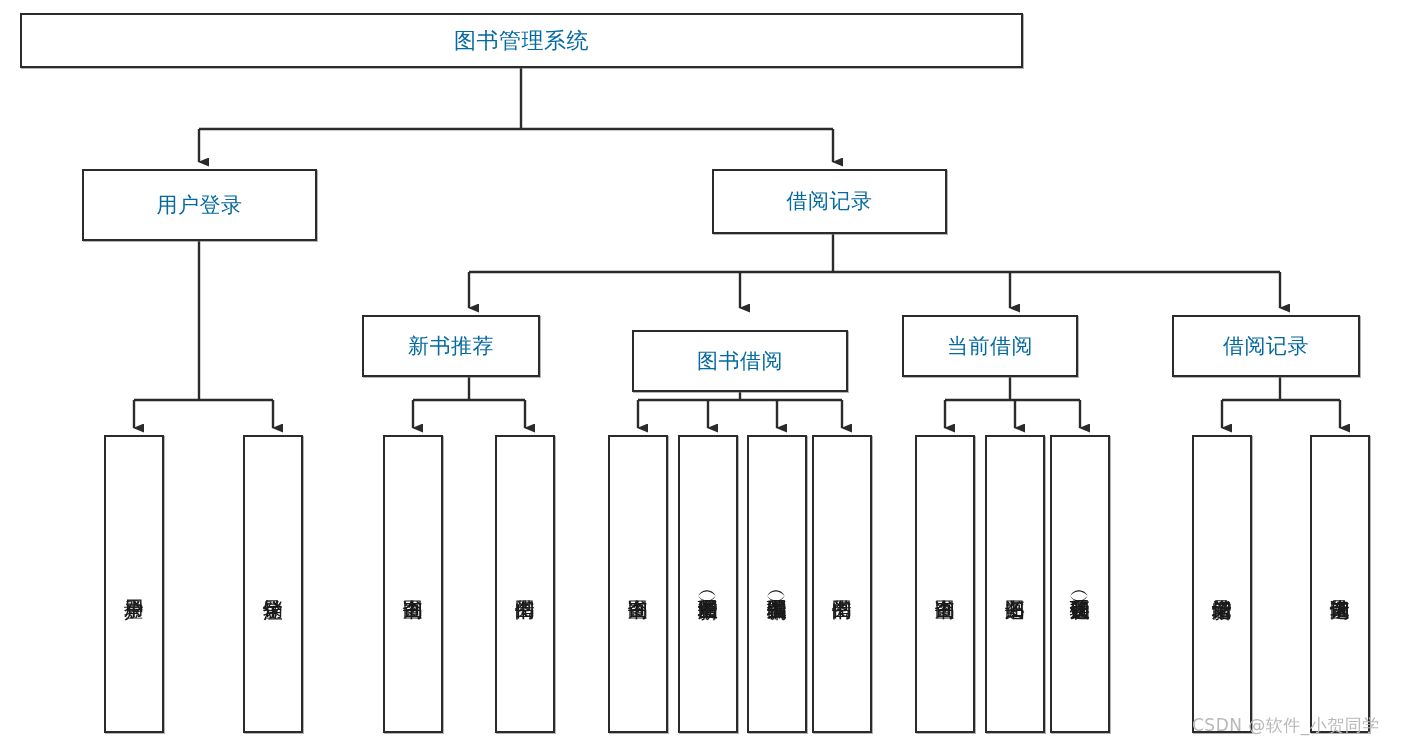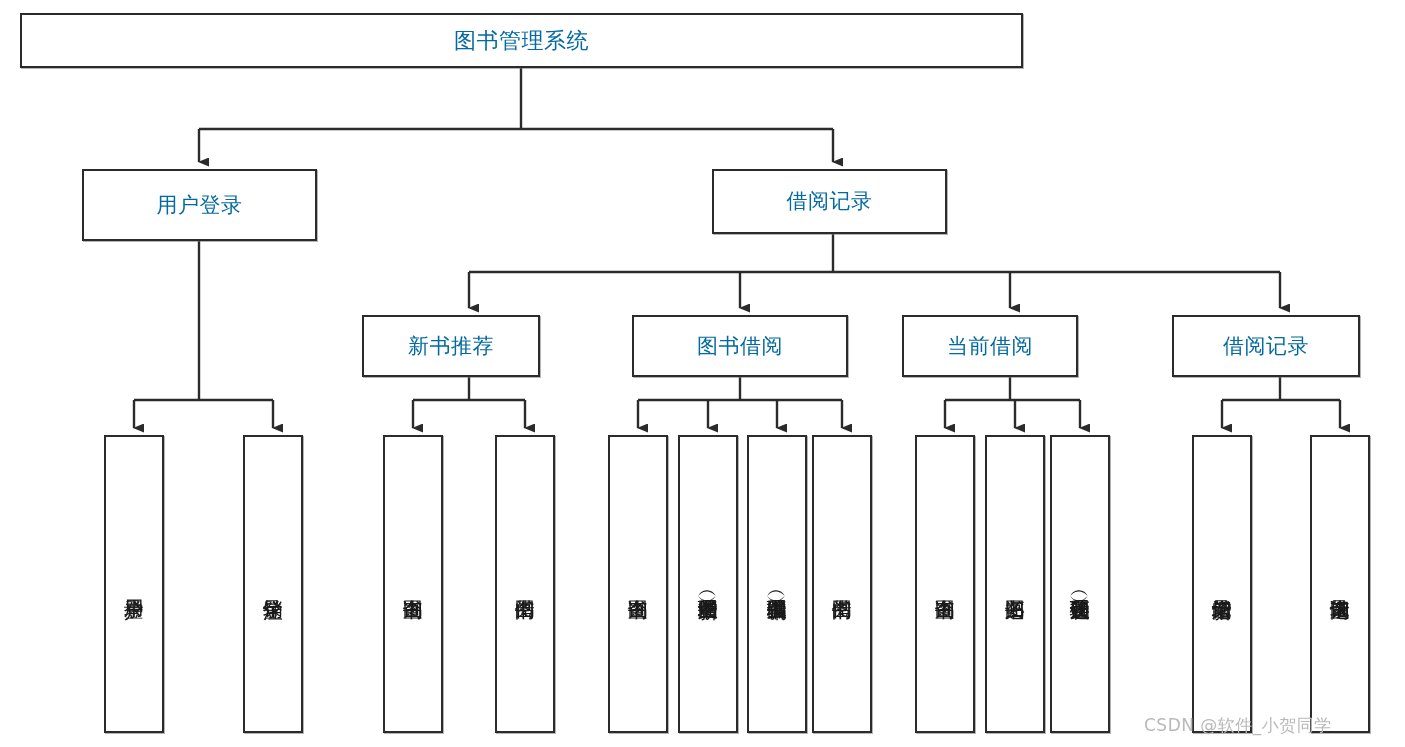--- a/index.html
+++ b/index.html
@@ -59,21 +59,21 @@
   #edges {
     position: absolute;
     left: 0;
     top: 0;
     width: 1405px;
     height: 747px;
     pointer-events: none;
   }
   #watermark {
     position: absolute;
-    left: 1144px;
+    left: 1192px;
     top: 714px;
     font-size: 17px;
     color: #b9b9b9;
     white-space: nowrap;
     letter-spacing: 0.5px;
   }
 </style>
 </head>
 <body>
 
@@ -136,21 +136,21 @@
   <div class="node-box" style="left:82px; top:169px; width:235px; height:72px;">
     <div class="node-label-h">用户登录</div>
   </div>
   <div class="node-box" style="left:712px; top:169px; width:235px; height:65px;">
     <div class="node-label-h">借阅记录</div>
   </div>
 
   <div class="node-box" style="left:362px; top:315px; width:178px; height:62px;">
     <div class="node-label-h">新书推荐</div>
   </div>
-  <div class="node-box" style="left:632px; top:315px; width:216px; height:62px;">
+  <div class="node-box" style="left:632px; top:330px; width:216px; height:62px;">
     <div class="node-label-h">图书借阅</div>
   </div>
   <div class="node-box" style="left:902px; top:315px; width:176px; height:62px;">
     <div class="node-label-h">当前借阅</div>
   </div>
   <div class="node-box" style="left:1172px; top:315px; width:188px; height:62px;">
     <div class="node-label-h">借阅记录</div>
   </div>
 
   <div class="node-box" style="left:104px; top:435px; width:60px; height:298px;">

